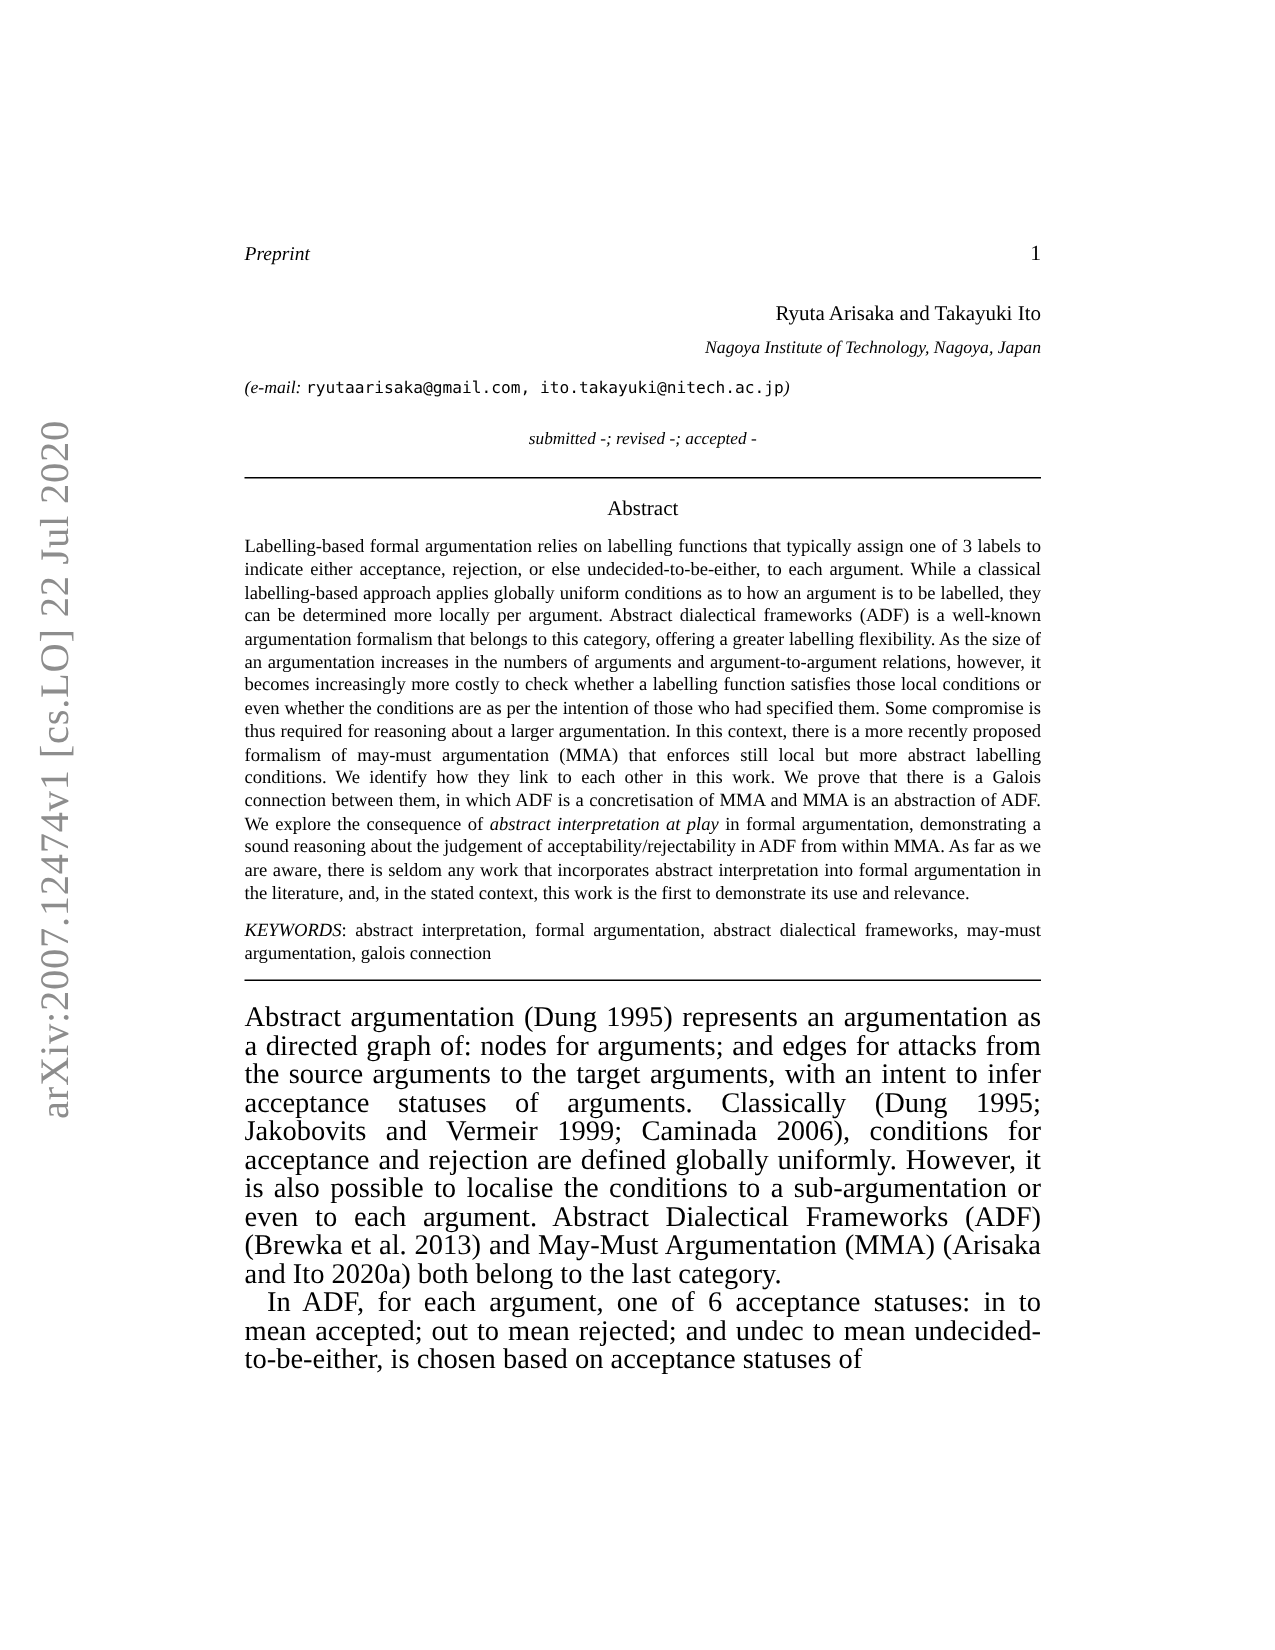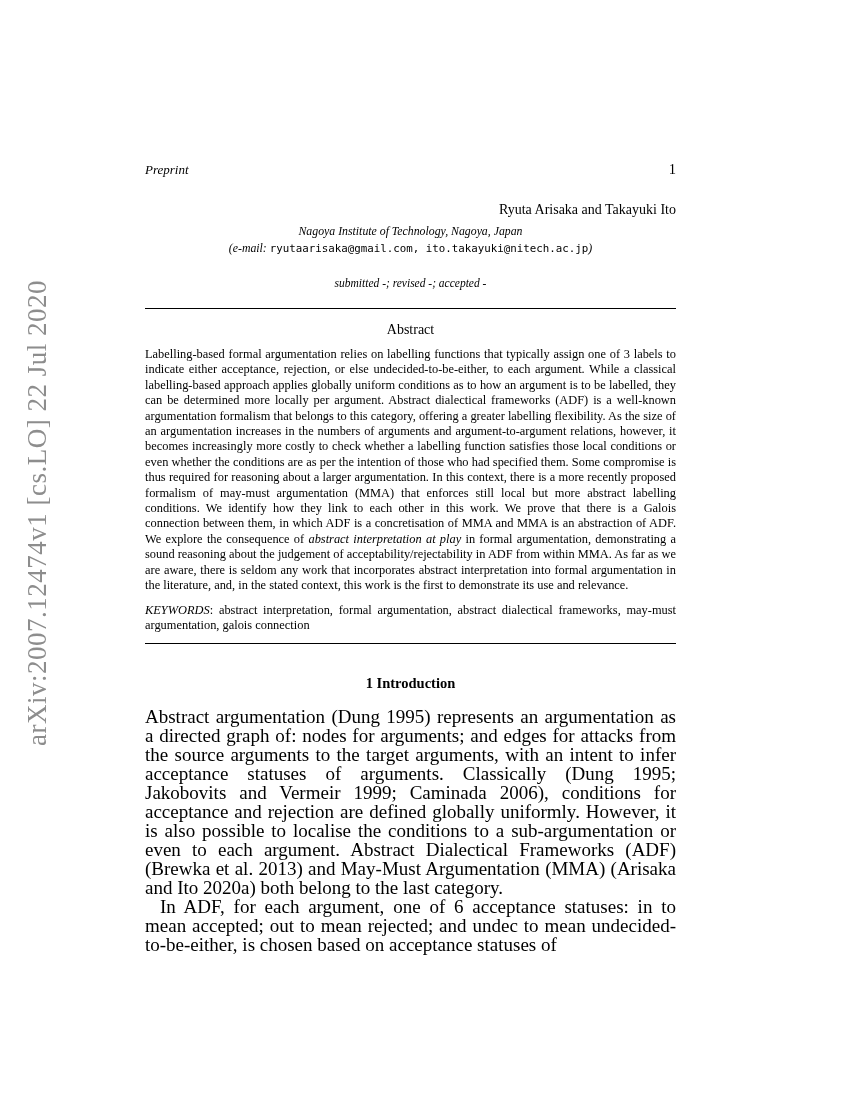--- a/index.html
+++ b/index.html
@@ -21,21 +21,21 @@
     left: 37px;
     top: 513px;
     transform: translate(-50%, -50%) rotate(-90deg);
     white-space: nowrap;
     font-size: 27px;
     letter-spacing: 0.5px;
     color: #8d8d8d;
   }
   .content {
     position: absolute;
-    left: 145px;
+    left: 163px;
     top: 0;
     width: 531px;
   }
   .header-row {
     margin-top: 161px;
     display: flex;
     justify-content: space-between;
     align-items: baseline;
   }
   .running-head {
@@ -53,27 +53,26 @@
     line-height: 1.34;
     white-space: pre-line;
   }
   .authors {
     margin-top: 24px;
     text-align: right;
     font-size: 14px;
   }
   .affiliation {
     margin-top: 6px;
-    text-align: center;
+    text-align: right;
     font-style: italic;
     font-size: 11.8px;
   }
   .email-line {
-    margin-top: 2px;
-    text-align: center;
+    margin-top: 12px;
     font-size: 11.8px;
   }
   .email-prefix, .email-suffix {
     font-style: italic;
   }
   .email-addresses {
     font-family: "DejaVu Sans Mono", "Liberation Mono", monospace;
     font-size: 10.8px;
   }
   .submission-status {
@@ -162,20 +161,19 @@
     <div class="abstract-text">
       <span>Labelling-based formal argumentation relies on labelling functions that typically assign one of 3 labels to indicate either acceptance, rejection, or else undecided-to-be-either, to each argument. While a classical labelling-based approach applies globally uniform conditions as to how an argument is to be labelled, they can be determined more locally per argument. Abstract dialectical frameworks (ADF) is a well-known argumentation formalism that belongs to this category, offering a greater labelling flexibility. As the size of an argumentation increases in the numbers of arguments and argument-to-argument relations, however, it becomes increasingly more costly to check whether a labelling function satisfies those local conditions or even whether the conditions are as per the intention of those who had specified them. Some compromise is thus required for reasoning about a larger argumentation. In this context, there is a more recently proposed formalism of may-must argumentation (MMA) that enforces still local but more abstract labelling conditions. We identify how they link to each other in this work. We prove that there is a Galois connection between them, in which ADF is a concretisation of MMA and MMA is an abstraction of ADF. We explore the consequence of </span><span class="italic">abstract interpretation at play</span><span> in formal argumentation, demonstrating a sound reasoning about the judgement of acceptability/rejectability in ADF from within MMA. As far as we are aware, there is seldom any work that incorporates abstract interpretation into formal argumentation in the literature, and, in the stated context, this work is the first to demonstrate its use and relevance.</span>
     </div>
 
     <div class="keywords">
       <span class="keywords-label">KEYWORDS</span><span>: abstract interpretation, formal argumentation, abstract dialectical frameworks, may-must argumentation, galois connection</span>
     </div>
 
     <hr class="rule rule-bottom">
 
-    <div class="section-heading">1  Introduction</div>
 
     <p class="body-para first">Abstract argumentation (Dung 1995) represents an argumentation as a directed graph of: nodes for arguments; and edges for attacks from the source arguments to the target arguments, with an intent to infer acceptance statuses of arguments. Classically (Dung 1995; Jakobovits and Vermeir 1999; Caminada 2006), conditions for acceptance and rejection are defined globally uniformly. However, it is also possible to localise the conditions to a sub-argumentation or even to each argument. Abstract Dialectical Frameworks (ADF) (Brewka et al. 2013) and May-Must Argumentation (MMA) (Arisaka and Ito 2020a) both belong to the last category.</p>
 
     <p class="body-para indented">In ADF, for each argument, one of 6 acceptance statuses: in to mean accepted; out to mean rejected; and undec to mean undecided-to-be-either, is chosen based on acceptance statuses of</p>
 
   </div>
 </div>
 
 </body></html>

